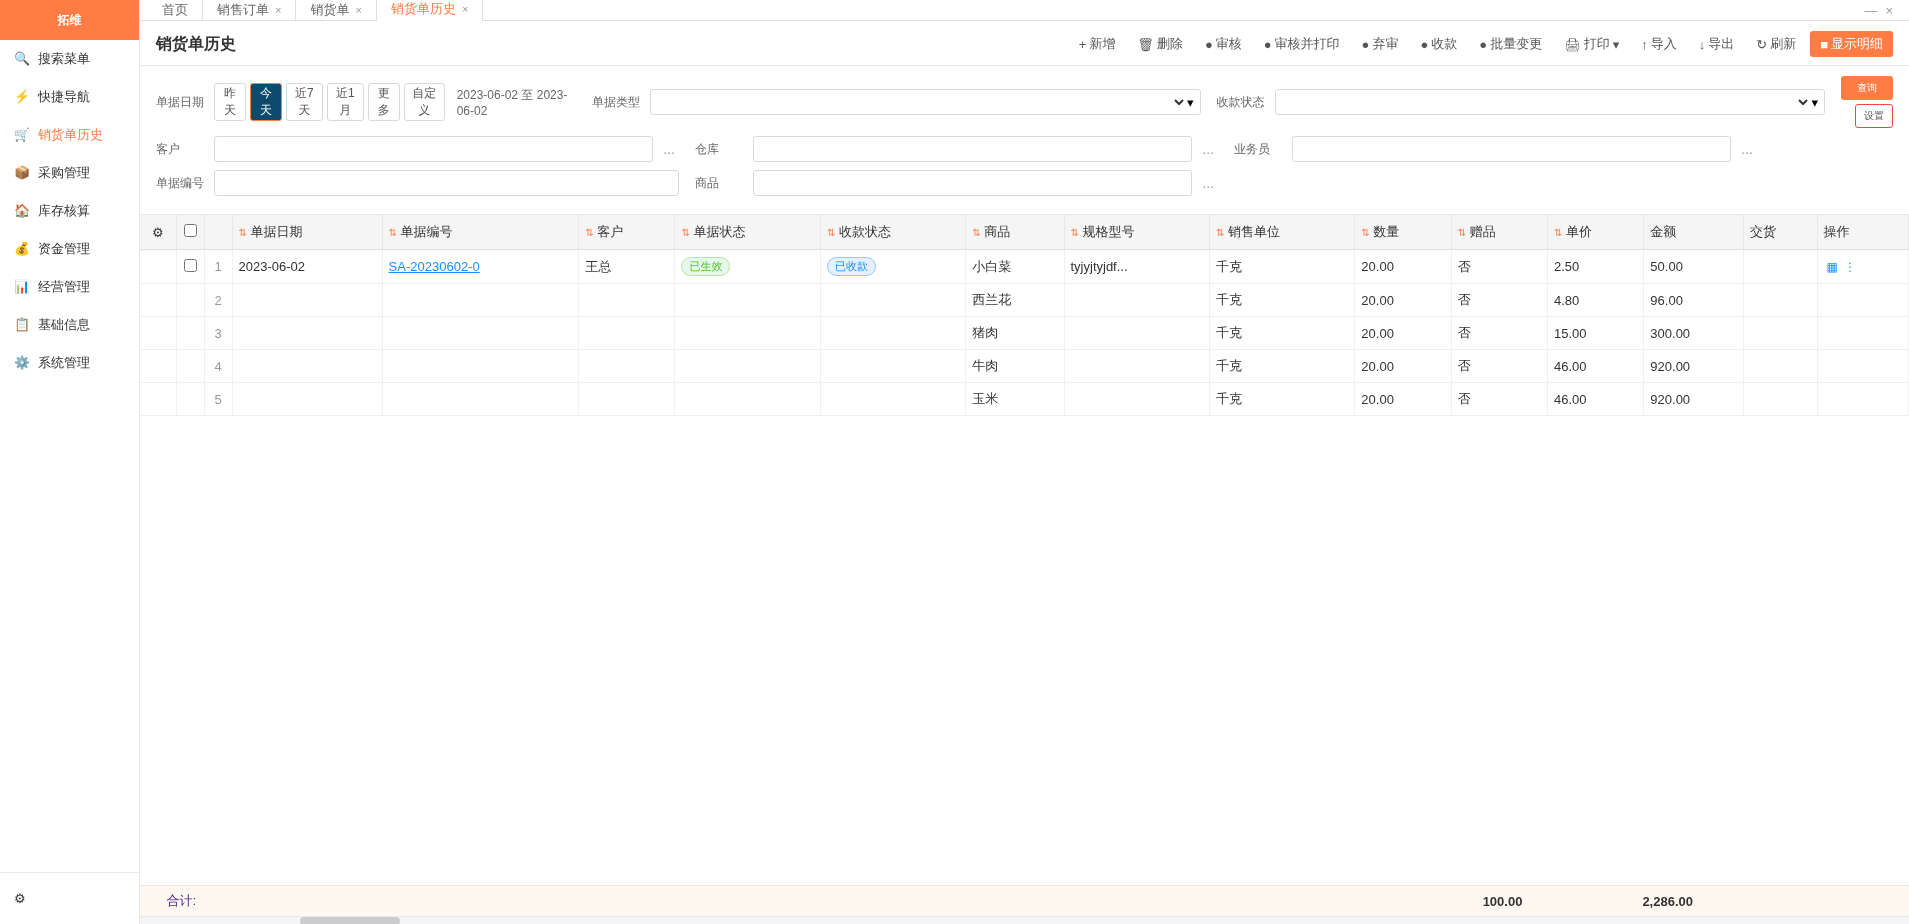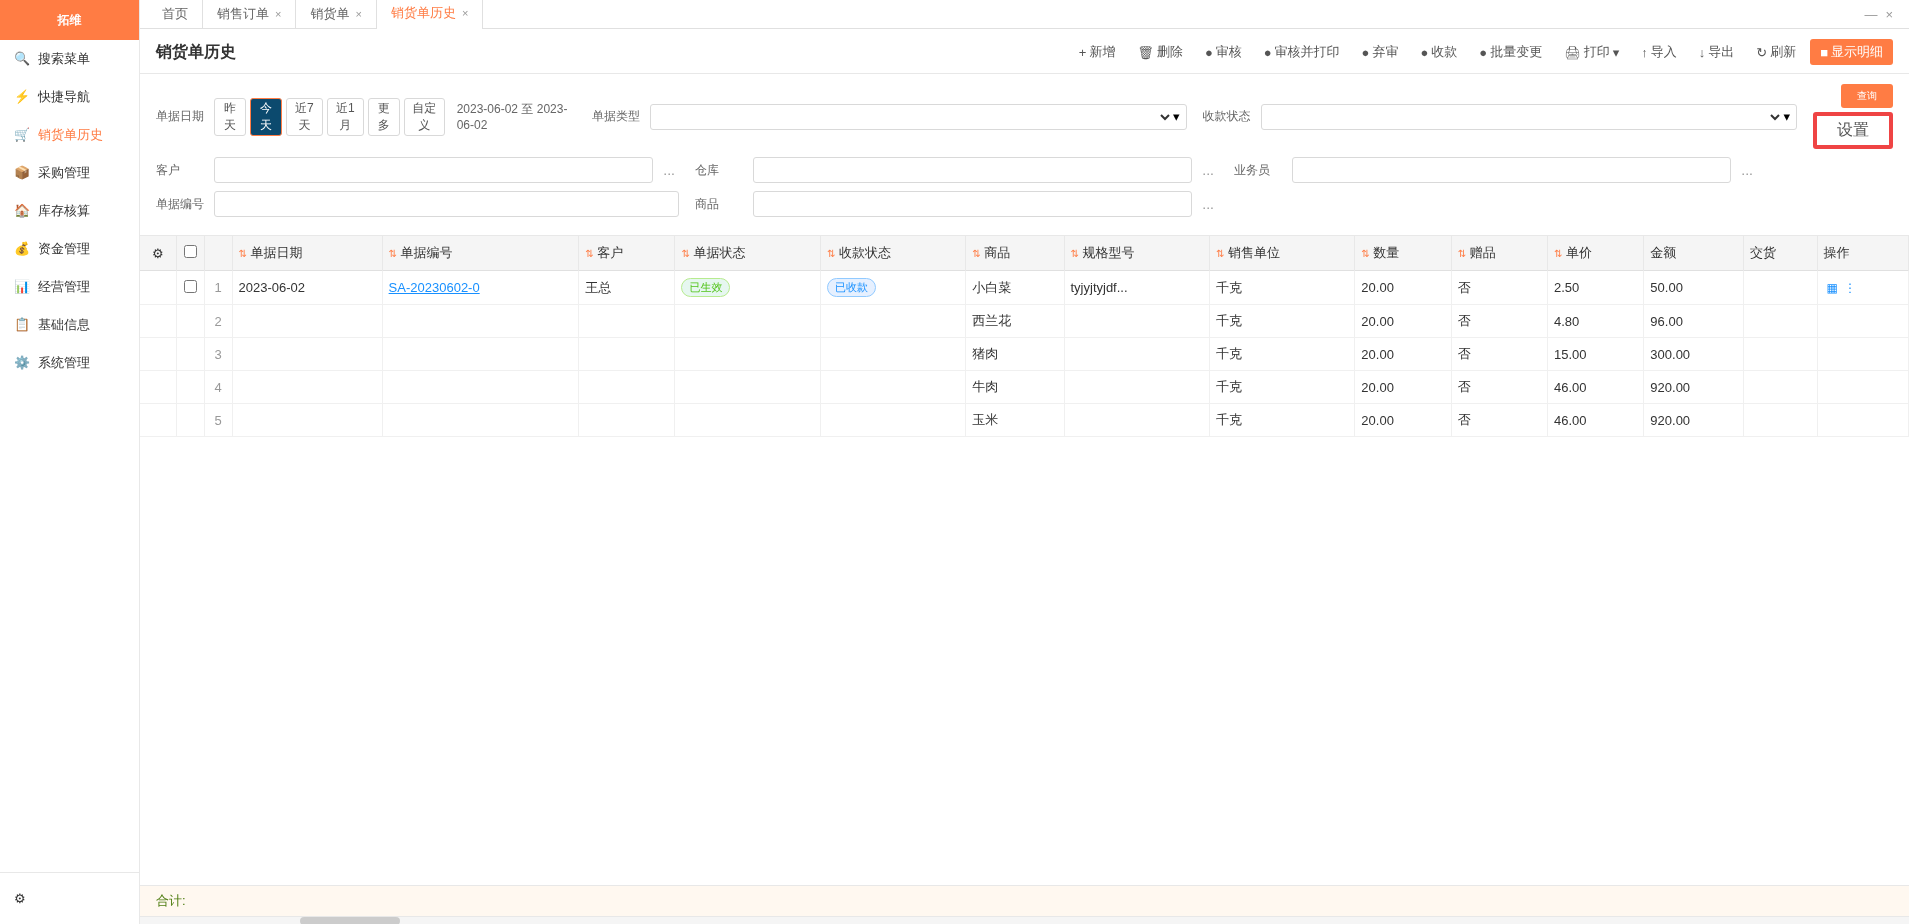--- a/index.html
+++ b/index.html
@@ -47,21 +47,21 @@
       flex-direction: column;
       overflow: hidden;
     }
 
     
     .tab-bar {
       background: #fff;
       border-bottom: 1px solid #e0e0e0;
       display: flex;
       align-items: center;
-      height: 29px;
+      height: 21px;
       padding: 0 8px;
       gap: 0;
     }
     .tab {
       display: flex;
       align-items: center;
       padding: 0 14px;
       height: 36px;
       cursor: pointer;
       color: #666;
@@ -223,25 +223,25 @@
       border: none;
       border-radius: 3px;
       padding: 5px 16px;
       cursor: pointer;
       font-size: 10px;
       white-space: nowrap;
     }
     .btn-setting {
       background: #fff;
       color: #555;
-      border: 4px solid #ef4444;
-      border-radius: 3px;
-      padding: 4px 20px;
-      cursor: pointer;
-      font-size: 16px;
+      border: 1px solid #ef4444;
+      border-radius: 3px;
+      padding: 4px 8px;
+      cursor: pointer;
+      font-size: 10px;
       white-space: nowrap;
     }
     .query-area {
       display: flex;
       flex-direction: column;
       gap: 4px;
       align-items: flex-end;
     }
 
     
@@ -307,21 +307,21 @@
 
     
     .table-footer {
       background: #fff8f0;
       border-top: 1px solid #e8e8e8;
       display: flex;
       align-items: center;
       padding: 6px 16px;
       font-size: 12px;
     }
-    .footer-label { color: #4d7c0f; min-width: 40px; }
+    .footer-label { color: #4c1d95; min-width: 40px; text-align: right; }
     .footer-values {
       display: flex;
       flex: 1;
       justify-content: flex-end;
       gap: 120px;
       padding-right: 200px;
     }
     .footer-val { color: #333; font-weight: bold; }
 
     
@@ -701,20 +701,24 @@
             <td>920.00</td>
             <td></td>
             <td></td>
           </tr>
         </tbody>
     </table>
   </div>
 
   <div class="table-footer">
     <span class="footer-label">合计:</span>
+    <div class="footer-values">
+      <span class="footer-val">100.00</span>
+      <span class="footer-val">2,286.00</span>
+    </div>
   </div>
 
   <div class="scrollbar-area">
     <div class="scrollbar-thumb"></div>
   </div>
 
 
 </div>
 
 </body></html>

